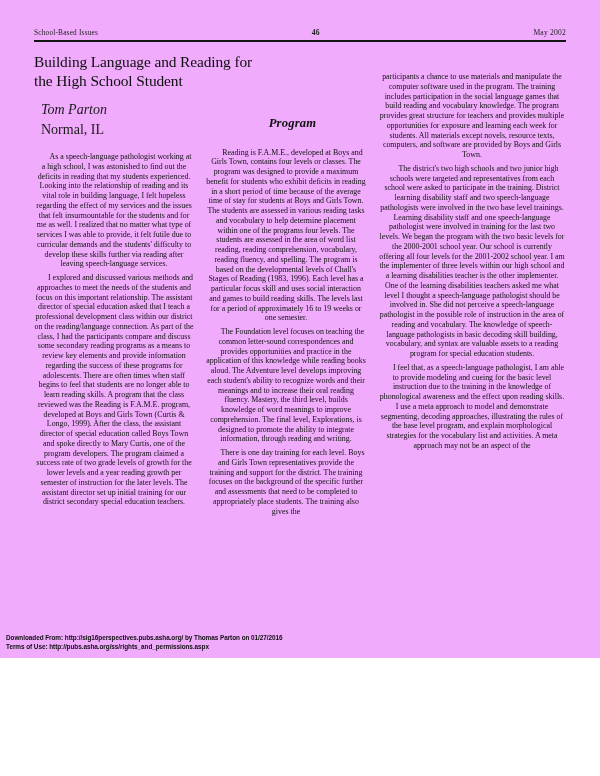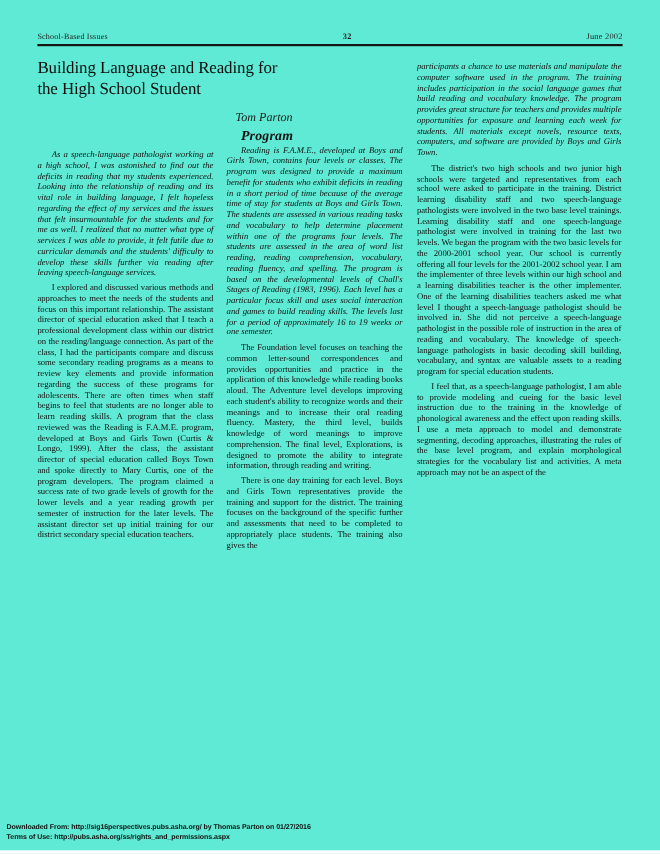--- a/index.html
+++ b/index.html
@@ -12,22 +12,22 @@
     height: 776px;
     font-family: "Liberation Serif", "DejaVu Serif", serif;
     color: #1a1a1a;
     position: relative;
     overflow: hidden;
   }
   .page {
     position: absolute;
     left: 0; top: 0;
     width: 600px;
-    height: 773px;
-    background: #5eead4;
+    height: 658px;
+    background: #f0abfc;
   }
   
   .runhead {
     position: absolute;
     left: 34px;
     top: 28px;
     width: 532px;
     display: flex;
     justify-content: space-between;
     align-items: baseline;
@@ -55,23 +55,22 @@
   .doc-title {
     font-size: 15.4px;
     font-weight: normal;
     line-height: 1.26;
     letter-spacing: -0.1px;
     margin: 0 0 9px 0;
     color: #0d0d0d;
   }
   .byline {
     margin-left: 7px;
-    font-size: 11px;
+    font-size: 14px;
     line-height: 1.45;
-    text-align: right;
   }
   .byline .author {
     font-style: italic;
     display: block;
   }
   .byline .affil { display: block; }
   .byline .loc { display: block; }
   
   .col {
     position: absolute;
@@ -84,22 +83,23 @@
     -webkit-hyphens: manual;
     hyphens: manual;
   }
   #col-left  { left: 34px;  top: 136px; width: 160px; }
   #col-mid   { left: 206px; top: 116px; width: 160px; }
   #col-right { left: 379px; top: 56px;  width: 186px; }
 
   .col p {
     margin: 0 0 0 0;
     text-indent: 13px;
+    text-align: center;
   }
-  .col p.nogap { margin-top: 0; font-style: italic; }
+  .col p.nogap { margin-top: 16px; }
   .col p + p { margin-top: 4px; }
   .sec-head {
     font-size: 12.6px;
     font-style: italic;
     font-weight: bold;
     margin: 0 0 6px 0;
     text-indent: 0;
     text-align: left;
     letter-spacing: 0.2px;
   }
@@ -118,29 +118,30 @@
   }
   .footer div { white-space: nowrap; }
 </style>
 </head>
 <body>
 
 <div class="page">
 
   <div class="runhead">
     <span class="left">School-Based Issues</span>
-    <span class="center">32</span>
-    <span class="right">June 2002</span>
+    <span class="center">46</span>
+    <span class="right">May 2002</span>
   </div>
   <div class="rule"></div>
 
   <div class="titleblock">
     <h1 class="doc-title">Building Language and Reading for the High School Student</h1>
     <div class="byline">
       <span class="author">Tom Parton</span>
+      <span class="loc">Normal, IL</span>
     </div>
   </div>
 
   <div class="col" id="col-left">
     <p class="nogap">As a speech-language pathologist working at a high school, I was astonished to find out the deficits in reading that my students experienced. Looking into the relationship of reading and its vital role in building language, I felt hopeless regarding the effect of my services and the issues that felt insurmountable for the students and for me as well. I realized that no matter what type of services I was able to provide, it felt futile due to curricular demands and the students' difficulty to develop these skills further via reading after leaving speech-language services.</p>
     <p>I explored and discussed various methods and approaches to meet the needs of the students and focus on this important relationship. The assistant director of special education asked that I teach a professional development class within our district on the reading/language connection. As part of the class, I had the participants compare and discuss some secondary reading programs as a means to review key elements and provide information regarding the success of these programs for adolescents. There are often times when staff begins to feel that students are no longer able to learn reading skills. A program that the class reviewed was the Reading is F.A.M.E. program, developed at Boys and Girls Town (Curtis &amp; Longo, 1999). After the class, the assistant director of special education called Boys Town and spoke directly to Mary Curtis, one of the program developers. The program claimed a success rate of two grade levels of growth for the lower levels and a year reading growth per semester of instruction for the later levels. The assistant director set up initial training for our district secondary special education teachers.</p>
   </div>
 
   <div class="col" id="col-mid">
     <p class="sec-head">Program</p>

